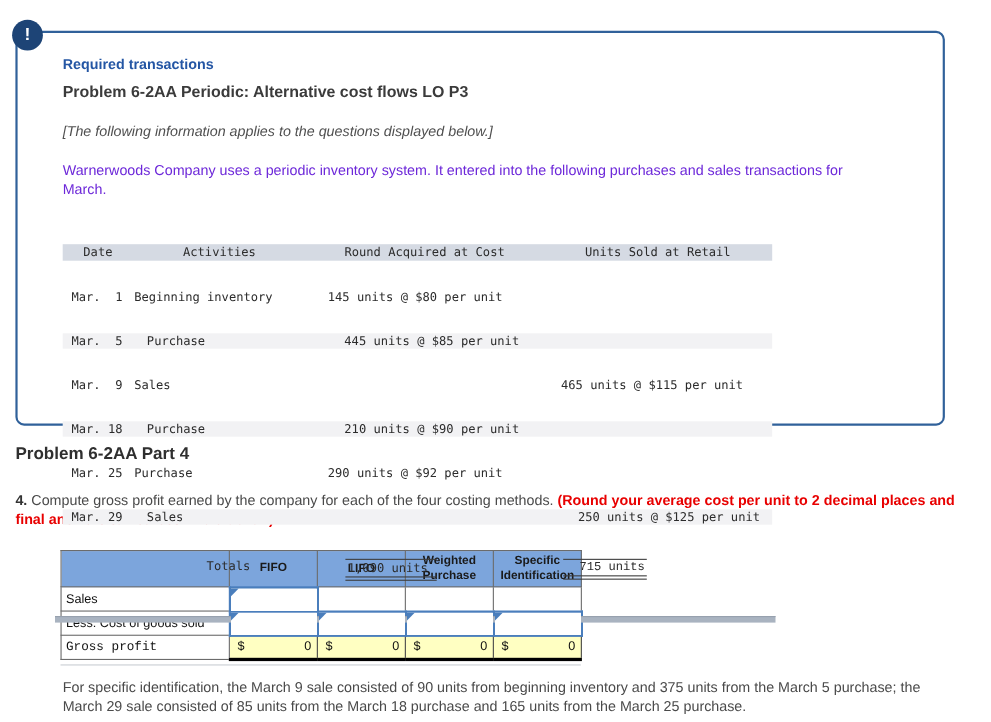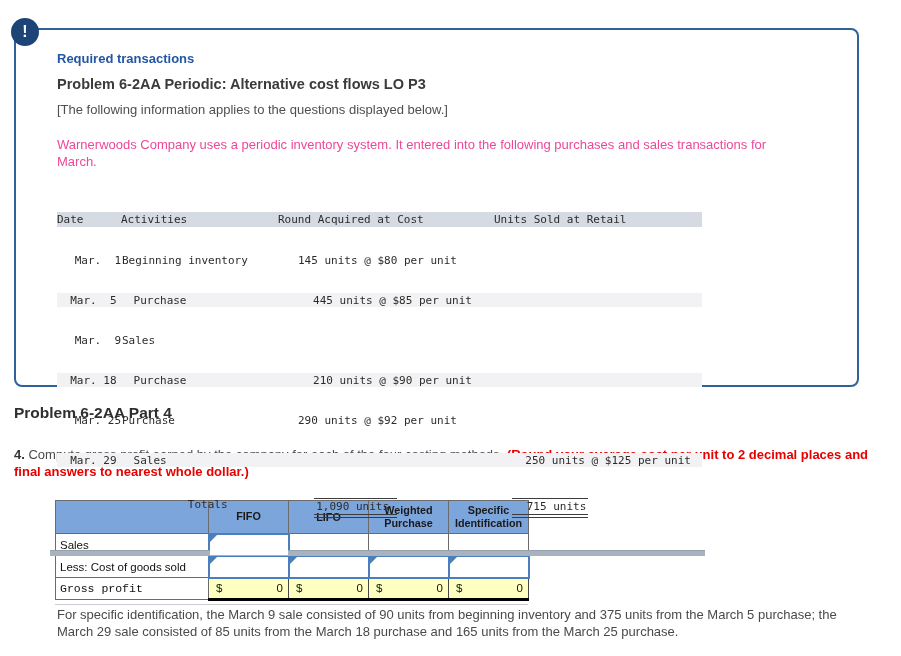--- a/index.html
+++ b/index.html
@@ -8,47 +8,47 @@
 
   
   .callout { position:relative; margin:28px 0 0 14px; width:845px; height:359px;
              border:2px solid #30619a; border-radius:8px; }
   .badge { position:absolute; top:-12px; left:-5px; width:28px; height:28px; border-radius:50%;
            background:#1d4476; color:#ffffff; font-weight:bold; font-size:16px;
            display:flex; align-items:center; justify-content:center; }
   .callout-inner { padding:21px 0 0 41px; }
   .req-label { color:#2456a4; font-weight:bold; font-size:13px; }
   .prob-title { margin-top:10px; font-size:14.5px; font-weight:bold; color:#3b3b3b; }
-  .applies { margin-top:10px; font-size:13px; color:#4f4f4f; }
-  .intro { margin-top:19px; font-size:13px; color:#ec4899; line-height:17px; max-width:752px; }
+  .applies { margin-top:20px; font-size:13px; font-style:italic; color:#4f4f4f; }
+  .intro { margin-top:19px; font-size:13px; color:#6d28d9; line-height:17px; max-width:752px; }
   .specific { margin-top:24px; font-size:13px; color:#4a4a4a; line-height:17px; max-width:795px; }
 
   
   .itable { margin-top:16px; width:645px; font-family:"DejaVu Sans Mono",monospace;
             font-size:11px; color:#2b2b2b; white-space:pre; }
   .itable .hrow { display:flex; background:#d5dae3; height:15px; align-items:center; }
   .itable .row { display:flex; height:14px; align-items:center; }
   .itable .row.alt { background:#f2f2f4;gap:16px; }
   .c-date { width:64px; }
   .c-act  { width:157px; }
   .c-acq  { width:216px; }
   .c-sold { width:208px; }
-  .hrow .c-date,.hrow .c-act,.hrow .c-acq,.hrow .c-sold { text-align:left; }
-  .row .c-date { padding-left:8px;text-align:right; }
+  .hrow .c-date,.hrow .c-act,.hrow .c-acq,.hrow .c-sold { text-align:center; }
+  .row .c-date { padding-left:8px; }
   .row .c-act  { padding-left:1px; }
   .row .c-acq  { padding-left:20px; }
   .row .c-sold { padding-left:16px; }
   .trow { display:flex; margin-top:5px; height:20px; }
   .t-spacer { width:143px; }
   .t-label { width:78px; }
   .t-acq { width:216px; margin-left:55px; }
   .t-sold { width:208px; }
   .total-amount { display:inline-block; border-top:1px solid #3c3c3c; border-bottom:4px double #3c3c3c;
                   padding:1px 8px 1px 2px; }
-  .t-sold .total-amount { padding-left:15px; padding-right:2px; }
+  .t-sold .total-amount { padding-left:15px; padding-right:2px;font-family:Liberation Mono, monospace; }
   .table-endbar { margin-top:6px; margin-left:-7px; width:655px; height:6px;
                   background:#a9b3c0; border-top:1px solid #97a1ae; }
 
   
   .part-heading { margin:17px 0 0 14px; font-size:15.5px; font-weight:bold; color:#2f2f2f; }
   .question { margin:24px 0 0 14px; font-size:13px; color:#4a4a4a; line-height:17px; max-width:856px; }
   .q-num { font-weight:bold; color:#333333; }
   .q-em { font-weight:bold; color:#e80000; }
 
   
@@ -98,20 +98,21 @@
         <div class="row alt">
           <span class="c-date">Mar.  5</span>
           <span class="c-act">Purchase</span>
           <span class="c-acq">445 units @ $85 per unit</span>
           <span class="c-sold"></span>
         </div>
         <div class="row">
           <span class="c-date">Mar.  9</span>
           <span class="c-act">Sales</span>
           <span class="c-acq"></span>
+          <span class="c-sold">465 units @ $115 per unit</span>
         </div>
         <div class="row alt">
           <span class="c-date">Mar. 18</span>
           <span class="c-act">Purchase</span>
           <span class="c-acq">210 units @ $90 per unit</span>
           <span class="c-sold"></span>
         </div>
         <div class="row">
           <span class="c-date">Mar. 25</span>
           <span class="c-act">Purchase</span>

